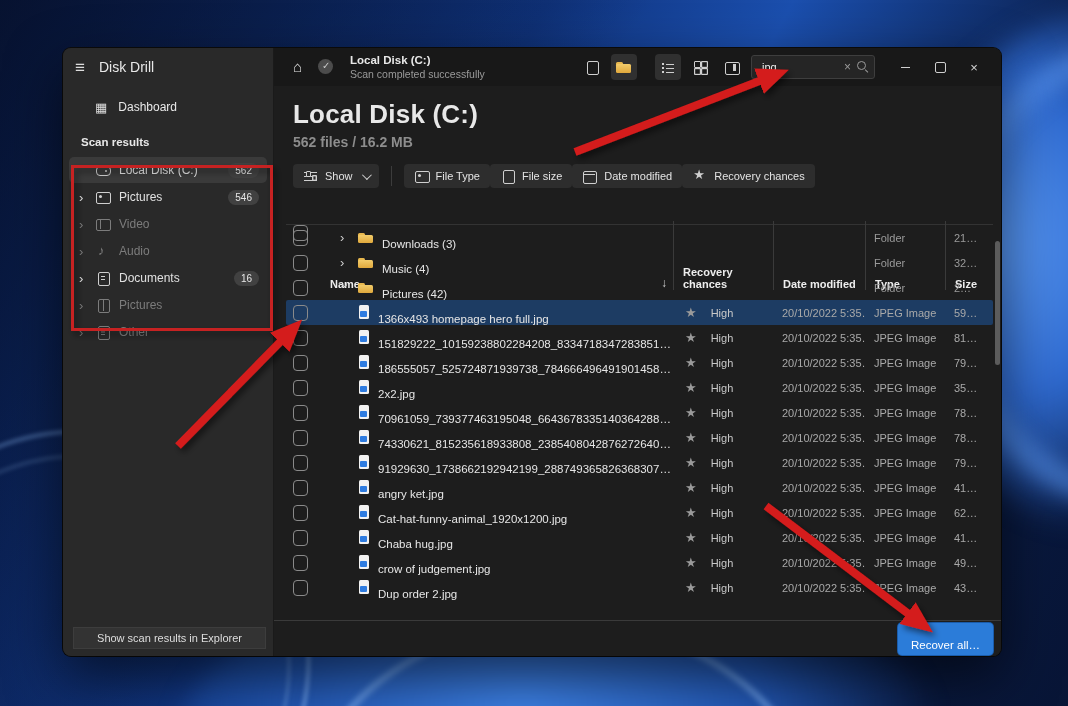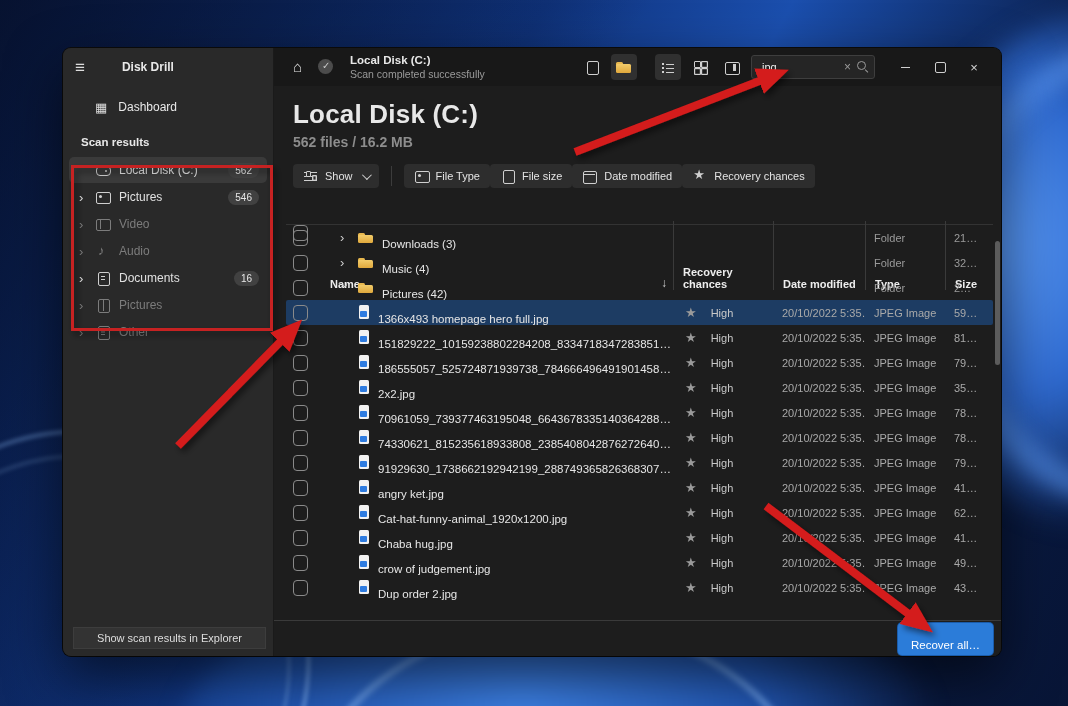--- a/index.html
+++ b/index.html
@@ -31,21 +31,21 @@
   
   .window { position:absolute; left:63px; top:48px; width:938px; height:608px;
     background:#1e1e1e; border-radius:8px; overflow:hidden; display:flex;
     box-shadow:0 22px 55px rgba(0,0,0,.6), 0 0 0 1px #0c0c0c; color:#e8e8e8; }
 
   
   .sidebar { width:211px; flex:none; background:#292929; border-right:1px solid #1a1a1a;
     display:flex; flex-direction:column; position:relative; }
   .sb-title { display:flex; align-items:center; gap:14px; height:38px; padding:0 12px; }
   .hamburger { font-size:17px; color:#ddd; line-height:1; cursor:pointer; }
-  .sb-app { font-size:12px; font-weight:bold;margin-left:23px; }
+  .sb-app { font-size:14px; font-weight:normal; }
   .sb-dash { display:flex; align-items:center; gap:11px; height:30px; padding:0 12px 0 32px; margin-top:6px; }
   .sb-dash-ic { font-size:13px; color:#ddd; }
   .sb-dash-label { font-size:12px; }
   .sb-section { font-size:11.5px; font-weight:bold; padding:14px 12px 8px 18px; }
   .side-item { display:flex; align-items:center; height:26px; margin:1px 6px; padding:0 8px 0 10px;
     border-radius:5px; gap:8px; font-size:12px; color:#e0e0e0; }
   .side-item.selected { background:#3a3a3a; }
   .side-item.dimmed { color:#7c7c7c; }
   .side-chev { font-size:13px; color:inherit; width:8px; line-height:1; }
   .side-label { flex:1; }

